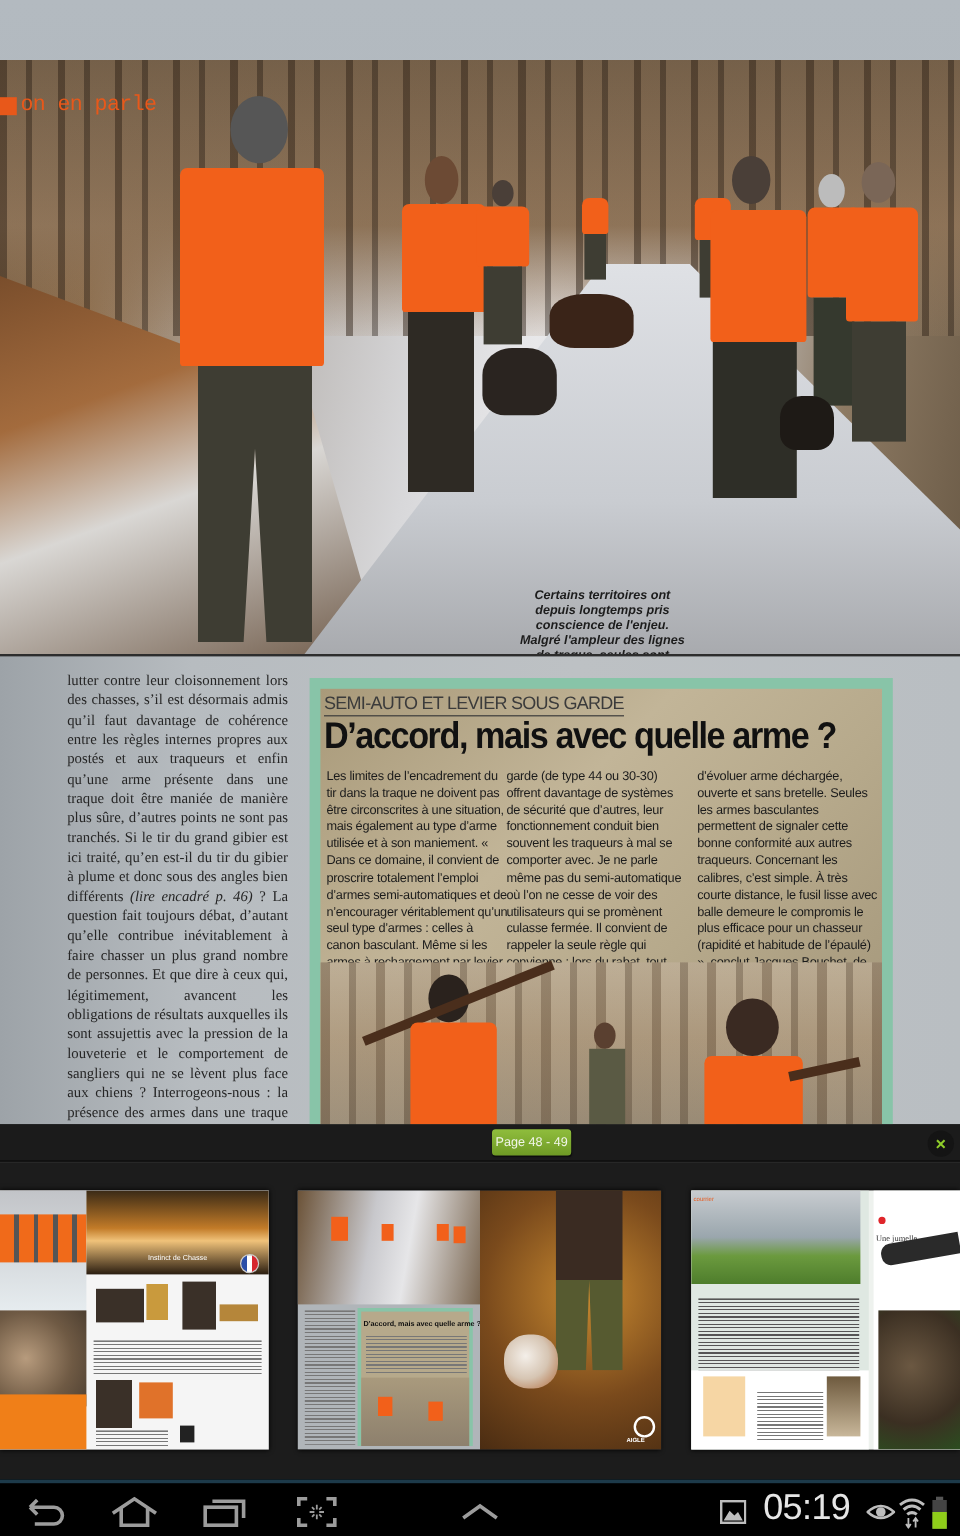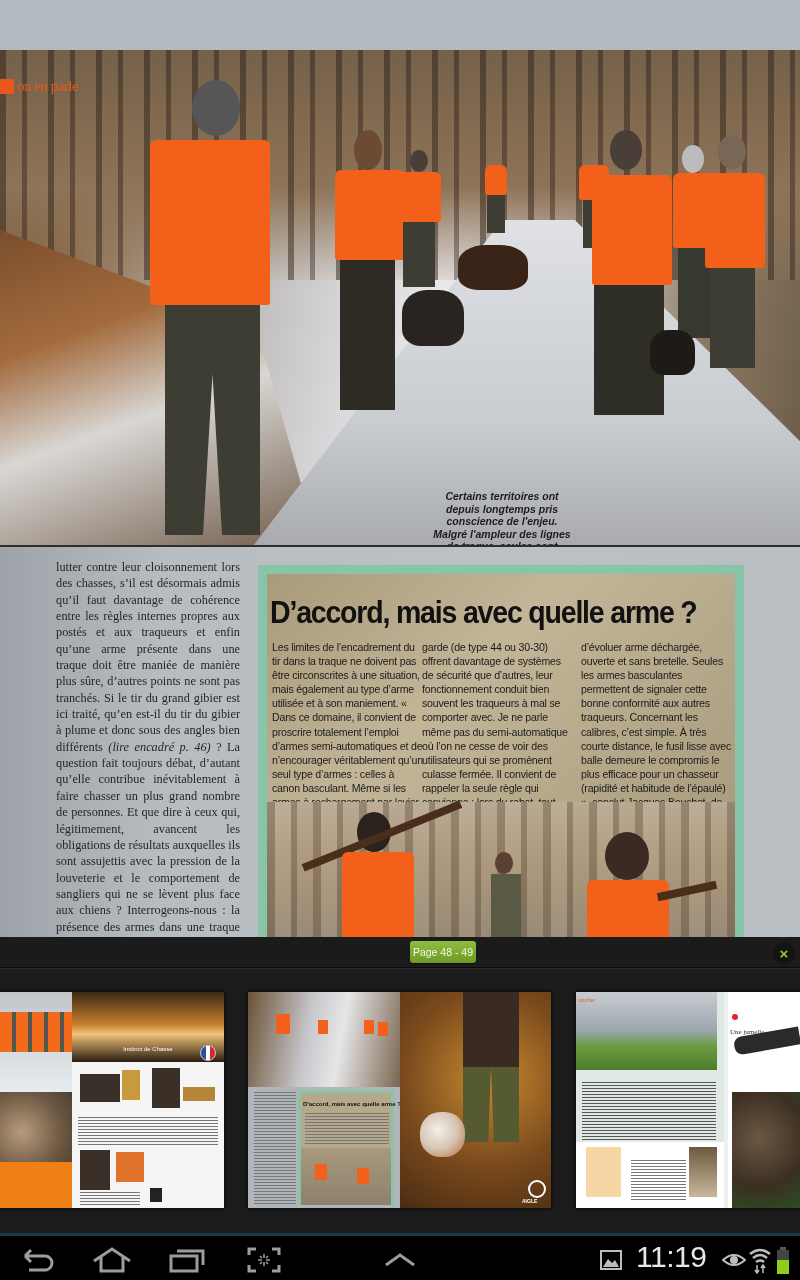--- a/index.html
+++ b/index.html
@@ -26,21 +26,21 @@
     background: linear-gradient(160deg, #7a4e2c 0%, #a36b3d 30%, #d9d7d4 55%, #6d5846 100%);
     clip-path: polygon(0 0, 80% 30%, 100% 100%, 0 100%); }
   .hunter { position: absolute; }
   .hunter .head { position: absolute; border-radius: 50%; background: #4a3f38; }
   .hunter .vest { position: absolute; background: #f2601a; border-radius: 6px 6px 3px 3px; }
   .hunter .legs { position: absolute; background: #3e3d33; }
   .dog { position: absolute; background: #2c221c; border-radius: 40% 40% 30% 30%; }
 
   #section-tag { position: absolute; left: 0; top: 78px; display: flex; align-items: center; gap: 3px; }
   #section-tag .block { width: 14px; height: 15px; background: #e8581a; }
-  #section-tag span.txt { color: #e8581a; font-family: Liberation Serif, serif; font-size: 15px; letter-spacing: -0.5px; text-align: center; }
+  #section-tag span.txt { color: #e8581a; font-family: Liberation Mono, monospace; font-size: 18px; letter-spacing: -0.5px; text-align: center; }
 
   #photo-caption { position: absolute; left: 432px; top: 440px; width: 140px; text-align: center;
     font-family: "Liberation Sans", sans-serif; font-weight: bold; font-style: italic; font-size: 10.5px; line-height: 12.5px; color: #1c1c1c; }
 
   
   #page-lower { position: absolute; left: 0; top: 545px; width: 800px; height: 392px;
     background: linear-gradient(90deg, #9da3a8 0%, #b7bcc0 20%, #bdc1c4 60%, #b9bec2 100%); border-top: 2px solid #2d2d2d; }
   #body-col { position: absolute; left: 56px; top: 12px; width: 184px;
     font-family: "Liberation Serif", serif; font-size: 12.3px; line-height: 16.35px; color: #262626; text-align: justify; }
   #body-col p { margin: 0; }
@@ -184,20 +184,21 @@
     <span class="txt">on en parle</span>
   </div>
 
   <div id="page-lower">
     <div id="body-col">
       <p><span>lutter contre leur cloisonnement lors des chasses, s’il est désormais admis qu’il faut davantage de cohérence entre les règles internes propres aux postés et aux traqueurs et enfin qu’une arme présente dans une traque doit être maniée de manière plus sûre, d’autres points ne sont pas tranchés. Si le tir du grand gibier est ici traité, qu’en est-il du tir du gibier à plume et donc sous des angles bien différents </span><span class="ital">(lire encadré p. 46)</span><span> ? La question fait toujours débat, d’autant qu’elle contribue inévitablement à faire chasser un plus grand nombre de personnes. Et que dire à ceux qui, légitimement, avancent les obligations de résultats auxquelles ils sont assujettis avec la pression de la louveterie et le comportement de sangliers qui ne se lèvent plus face aux chiens ? Interrogeons-nous : la présence des armes dans une traque n’est-elle pas une réponse déviante à une cause qui l’est tout autant ? N’a-t-elle pas pour origine de ré-</span></p>
     </div>
 
     <div id="box">
       <div id="box-inner">
+        <div id="box-kicker">SEMI-AUTO ET LEVIER SOUS GARDE</div>
         <div id="box-title">D’accord, mais avec quelle arme ?</div>
         <div id="box-col1" class="box-col">Les limites de l’encadrement du tir dans la traque ne doivent pas être circonscrites à une situation, mais également au type d’arme utilisée et à son maniement. « Dans ce domaine, il convient de proscrire totalement l’emploi d’armes semi-automatiques et de n’encourager véritablement qu’un seul type d’armes : celles à canon basculant. Même si les armes à rechargement par levier sous</div>
         <div id="box-col2" class="box-col">garde (de type 44 ou 30-30) offrent davantage de systèmes de sécurité que d’autres, leur fonctionnement conduit bien souvent les traqueurs à mal se comporter avec. Je ne parle même pas du semi-automatique où l’on ne cesse de voir des utilisateurs qui se promènent culasse fermée. Il convient de rappeler la seule règle qui convienne : lors du rabat, tout porteur d’arme se doit</div>
         <div id="box-col3" class="box-col">d’évoluer arme déchargée, ouverte et sans bretelle. Seules les armes basculantes permettent de signaler cette bonne conformité aux autres traqueurs. Concernant les calibres, c’est simple. À très courte distance, le fusil lisse avec balle demeure le compromis le plus efficace pour un chasseur (rapidité et habitude de l’épaulé) », conclut Jacques Bouchet, de l’Oncfs.</div>
         <div id="box-photo">
           <div class="trees"></div>
           <div class="hunter" style="left:50px;top:10px;width:140px;height:160px;">
             <div class="head" style="left:40px;top:0;width:34px;height:40px;background:#2a221d;"></div>
             <div style="position:absolute;left:-20px;top:20px;width:170px;height:8px;background:#4a2e1c;transform:rotate(-22deg);"></div>
             <div class="vest" style="left:25px;top:40px;width:72px;height:120px;"></div>
@@ -322,21 +323,21 @@
         <path d="M2 14 L16 4 L30 14" stroke="#9c9c9c" stroke-width="3" fill="none"></path>
       </svg>
   </div>
 
   <div class="status-icon" style="left:600px;top:14px;">
     <svg width="22" height="20" viewBox="0 0 22 20">
         <rect x="1" y="1" width="20" height="18" fill="none" stroke="#bdbdbd" stroke-width="2"></rect>
         <path d="M3 17 L8 9 L12 13 L15 10 L19 17 Z" fill="#bdbdbd"></path>
       </svg>
   </div>
-  <div id="clock">11:19</div>
+  <div id="clock">05:19</div>
   <div class="status-icon" style="left:722px;top:16px;">
     <svg width="24" height="16" viewBox="0 0 24 16">
         <path d="M1 8 Q12 -2 23 8 Q12 18 1 8 Z" fill="none" stroke="#bdbdbd" stroke-width="2"></path>
         <circle cx="12" cy="8" r="4" fill="#bdbdbd"></circle>
       </svg>
   </div>
   <div class="status-icon" style="left:748px;top:12px;">
     <svg width="24" height="26" viewBox="0 0 24 26">
         <path d="M2 6 Q12 -2 22 6" stroke="#bdbdbd" stroke-width="2.5" fill="none"></path>
         <path d="M5 10 Q12 4 19 10" stroke="#bdbdbd" stroke-width="2.5" fill="none"></path>

